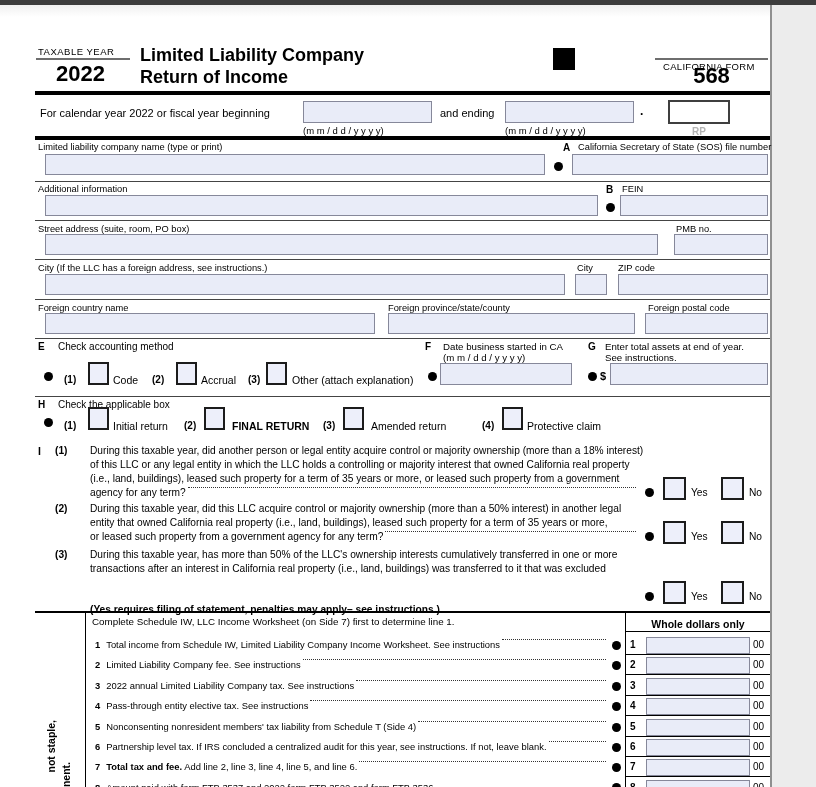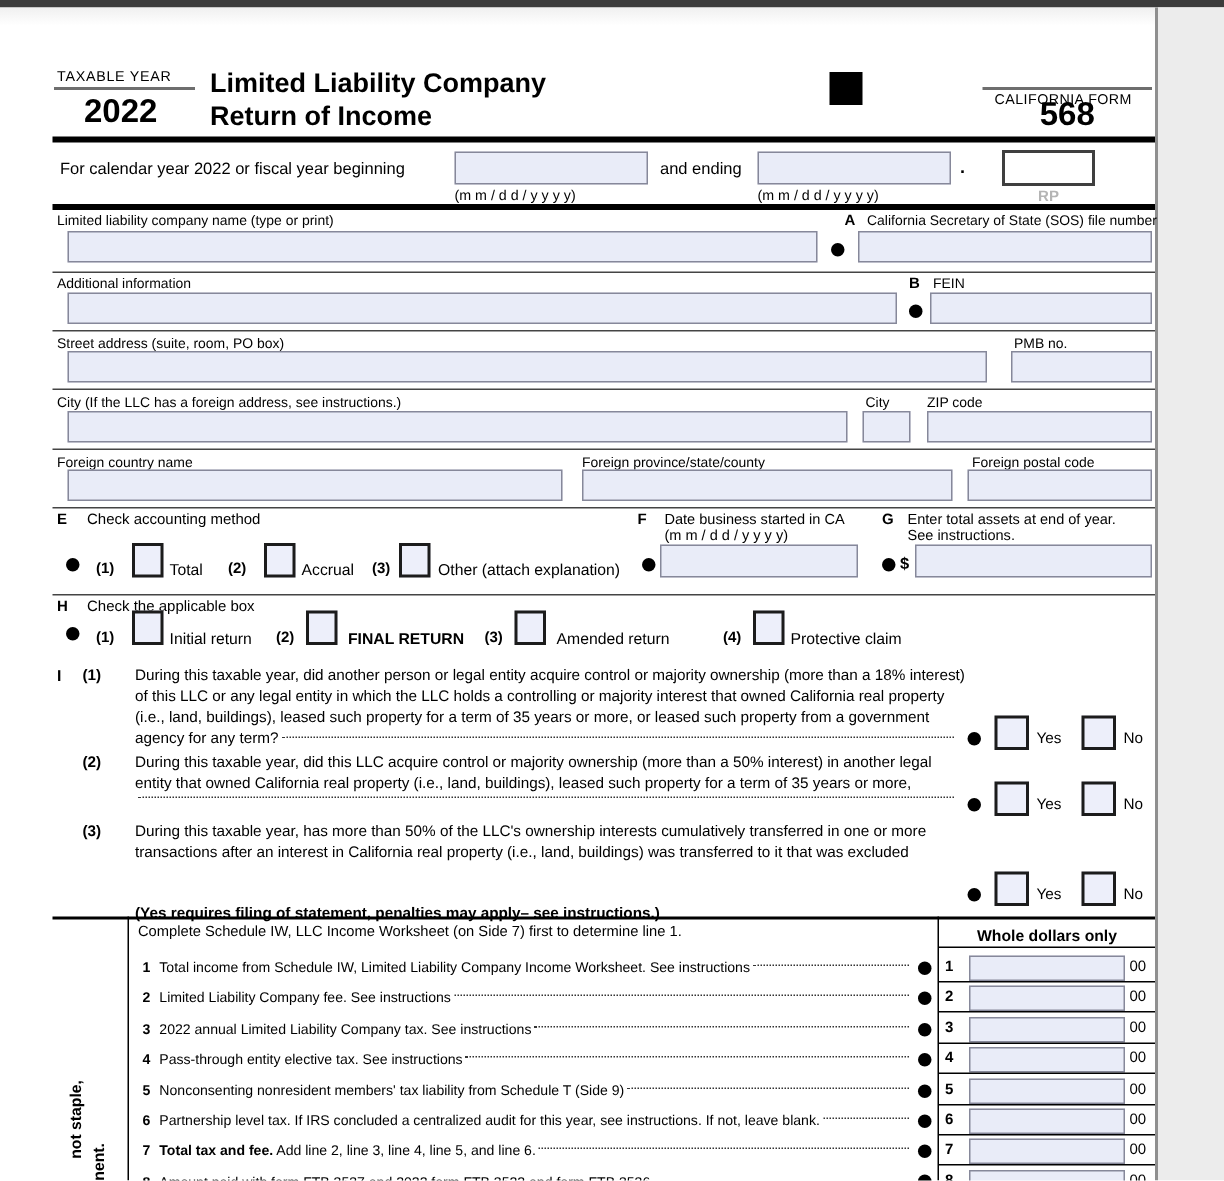--- a/index.html
+++ b/index.html
@@ -6,21 +6,21 @@
   .page{position:relative;width:816px;height:787px;background:#fff;overflow:hidden;
         font-family:"Liberation Sans",sans-serif;color:#000}
   .t{position:absolute;white-space:nowrap;line-height:1.15}
   .b{font-weight:bold}
   .inp{position:absolute;background:#e9ecf8;border:1px solid #86889a;box-sizing:border-box;font-size:10px;padding:2px 3px;overflow:hidden}
   .wbox{position:absolute;background:#fff;border:2px solid #3f3f3f;box-sizing:border-box}
   .cb{position:absolute;background:#edeffa;border:2px solid #1c1c1c;box-sizing:border-box}
   .dot{position:absolute;width:9px;height:9px;background:#000;border-radius:50%}
   .hl{position:absolute;background:#000}
   .vl{position:absolute;background:#000}
-  .flexrow{position:absolute;display:flex;align-items:center}
+  .flexrow{position:absolute;display:flex;align-items:flex-start}
   .leader{flex:1;border-bottom:1.6px dotted #333;margin:0 4px 3px 2px;min-width:8px}
   .vtext{position:absolute;writing-mode:vertical-rl;transform:rotate(180deg);font-weight:bold;font-size:10.5px;white-space:nowrap}
   .fs93{font-size:9.3px}.fs95{font-size:9.5px}.fs97{font-size:9.7px}.fs10{font-size:10px}
   .fs102{font-size:10.2px}.fs105{font-size:10.5px}.fs11{font-size:11px}.fs94{font-size:9.4px}
 </style>
 </head>
 <body>
 
 <div class="page">
 
@@ -94,21 +94,21 @@
   <span class="t b fs10" style="left:425px;top:341px">F</span>
   <span class="t fs97" style="left:443px;top:341px">Date business started in CA</span>
   <span class="t fs97" style="left:443px;top:352px">(m m / d  d / y  y  y  y)</span>
   <span class="t b fs10" style="left:588px;top:341px">G</span>
   <span class="t fs97" style="left:605px;top:341px">Enter total assets at end of year.</span>
   <span class="t fs97" style="left:605px;top:352px">See instructions.</span>
 
   <div class="dot" style="left:44px;top:372px"></div>
   <span class="t b fs10" style="left:64px;top:374px">(1)</span>
   <div class="cb" style="left:88px;top:362px;width:21px;height:23px"></div>
-  <span class="t fs105" style="left:113px;top:374px">Total</span>
+  <span class="t fs105" style="left:113px;top:374px">Code</span>
   <span class="t b fs10" style="left:152px;top:374px">(2)</span>
   <div class="cb" style="left:176px;top:362px;width:21px;height:23px"></div>
   <span class="t fs105" style="left:201px;top:374px">Accrual</span>
   <span class="t b fs10" style="left:248px;top:374px">(3)</span>
   <div class="cb" style="left:266px;top:362px;width:21px;height:23px"></div>
   <span class="t fs105" style="left:292px;top:374px">Other (attach explanation)</span>
   <div class="dot" style="left:428px;top:372px"></div>
   <div class="inp" style="left:440px;top:363px;width:132px;height:22px"></div>
   <div class="dot" style="left:588px;top:372px"></div>
   <span class="t b fs11" style="left:600px;top:370px">$</span>
@@ -144,20 +144,21 @@
   <div class="dot" style="left:645px;top:488px"></div>
   <div class="cb" style="left:663px;top:477px;width:23px;height:23px"></div>
   <span class="t fs102" style="left:691px;top:487px">Yes</span>
   <div class="cb" style="left:721px;top:477px;width:23px;height:23px"></div>
   <span class="t fs102" style="left:749px;top:487px">No</span>
 
   <span class="t b fs102" style="left:55px;top:503px">(2)</span>
   <span class="t fs102" style="left:90px;top:503px">During this taxable year, did this LLC acquire control or majority ownership (more than a 50% interest) in another legal</span>
   <span class="t fs102" style="left:90px;top:517px">entity that owned California real property (i.e., land, buildings), leased such property for a term of 35 years or more,</span>
   <div class="flexrow" style="left:90px;top:531px;width:550px">
+    <span class="fs102">or leased such property from a government agency for any term?</span>
     <span class="leader"></span>
   </div>
   <div class="dot" style="left:645px;top:532px"></div>
   <div class="cb" style="left:663px;top:521px;width:23px;height:23px"></div>
   <span class="t fs102" style="left:691px;top:531px">Yes</span>
   <div class="cb" style="left:721px;top:521px;width:23px;height:23px"></div>
   <span class="t fs102" style="left:749px;top:531px">No</span>
 
   <span class="t b fs102" style="left:55px;top:549px">(3)</span>
   <span class="t fs102" style="left:90px;top:549px">During this taxable year, has more than 50% of the LLC's ownership interests cumulatively transferred in one or more</span>
@@ -224,21 +225,21 @@
   </div>
   <div class="dot" style="left:612px;top:702px"></div>
   <span class="t b fs10" style="left:630px;top:700px">4</span>
   <div class="inp" style="left:646px;top:698px;width:104px;height:17px"></div>
   <span class="t fs10" style="left:753px;top:700px">00</span>
   <div class="hl" style="left:626px;top:715px;width:144px;height:1px"></div>
 
   <div class="flexrow" style="left:95px;top:721px;width:515px">
     <span class="b fs94" style="margin-right:6px">5</span>
     <span class="b fs94"></span>
-    <span class="fs94">Nonconsenting nonresident members' tax liability from Schedule T (Side 9)</span>
+    <span class="fs94">Nonconsenting nonresident members' tax liability from Schedule T (Side 4)</span>
     <span class="leader"></span>
   </div>
   <div class="dot" style="left:612px;top:723px"></div>
   <span class="t b fs10" style="left:630px;top:721px">5</span>
   <div class="inp" style="left:646px;top:719px;width:104px;height:17px"></div>
   <span class="t fs10" style="left:753px;top:721px">00</span>
   <div class="hl" style="left:626px;top:736px;width:144px;height:1px"></div>
 
   <div class="flexrow" style="left:95px;top:741px;width:515px">
     <span class="b fs94" style="margin-right:6px">6</span>

